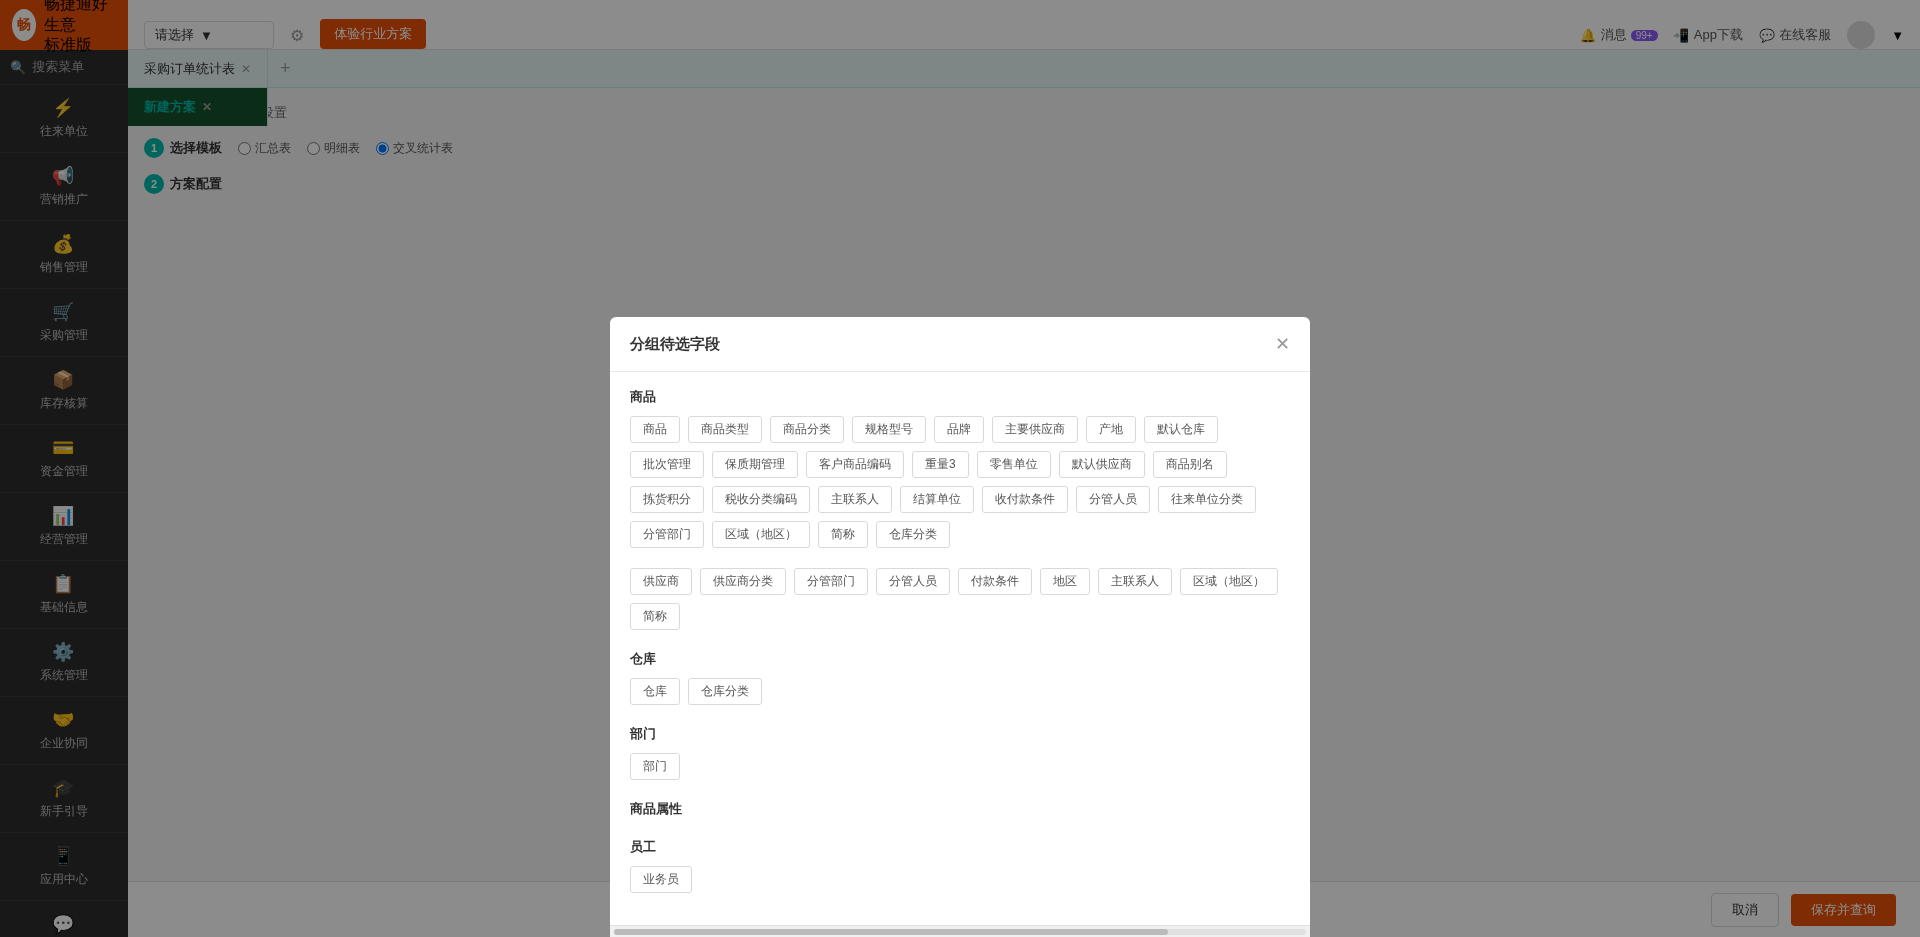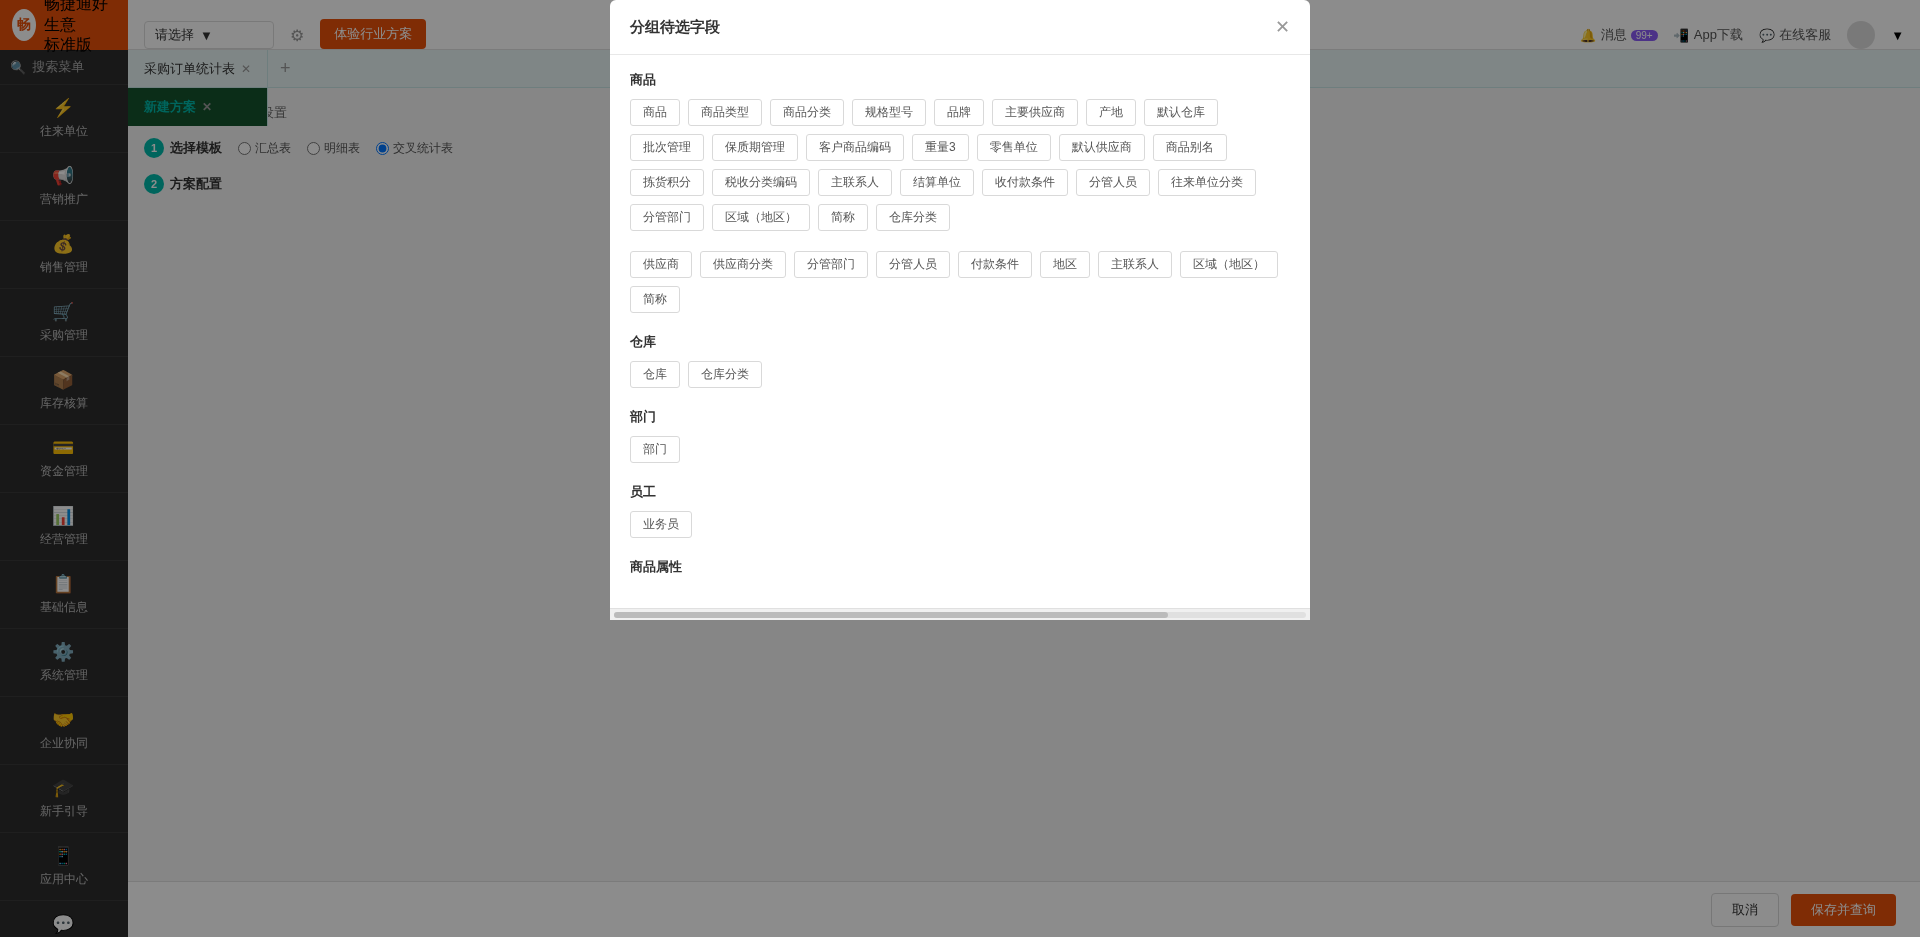--- a/index.html
+++ b/index.html
@@ -49,21 +49,21 @@
     .tab-add { padding: 0 12px; color: #999; font-size: 18px; cursor: pointer; }
 
     
     .main-content {
       position: fixed; top: 88px; left: 128px; right: 0; bottom: 0; background: #f5f5f5; overflow: auto; padding: 16px;
     }
     .page-title { font-size: 13px; color: #666; margin-bottom: 16px; }
 
     
     .overlay {
-      position: fixed; top: 0; left: 0; right: 0; bottom: 0; background: rgba(0,0,0,0.45); z-index: 100; display: flex; align-items: flex-start; justify-content: center;
+      position: fixed; top: 0; left: 0; right: 0; bottom: 0; background: rgba(0,0,0,0.45); z-index: 100; display: flex; align-items: flex-end; justify-content: center;
     }
 
     
     .modal {
       background: #fff; border-radius: 6px; width: 700px; max-height: 620px; display: flex; flex-direction: column; position: relative; z-index: 101;
     }
     .modal-header {
       padding: 16px 20px; display: flex; align-items: center; justify-content: space-between; border-bottom: 1px solid #e8e8e8; flex-shrink: 0;
     }
     .modal-title { font-size: 15px; font-weight: bold; color: #333; }
@@ -302,27 +302,27 @@
             <div class="field-tag">仓库分类</div>
           </div>
         </div>
         <div class="field-section">
           <div class="section-title">部门</div>
           <div class="field-grid">
             <div class="field-tag">部门</div>
           </div>
         </div>
         <div class="field-section">
+          <div class="section-title">商品属性</div>
+        </div>
+        <div class="field-section">
           <div class="section-title">员工</div>
           <div class="field-grid">
             <div class="field-tag">业务员</div>
           </div>
-        </div>
-        <div class="field-section">
-          <div class="section-title">商品属性</div>
         </div>
       </div>
     <div class="modal-scroll-bar">
       <div class="h-scrollbar-track">
         <div class="h-scrollbar-thumb"></div>
       </div>
     </div>
   </div>
 </div>
 

